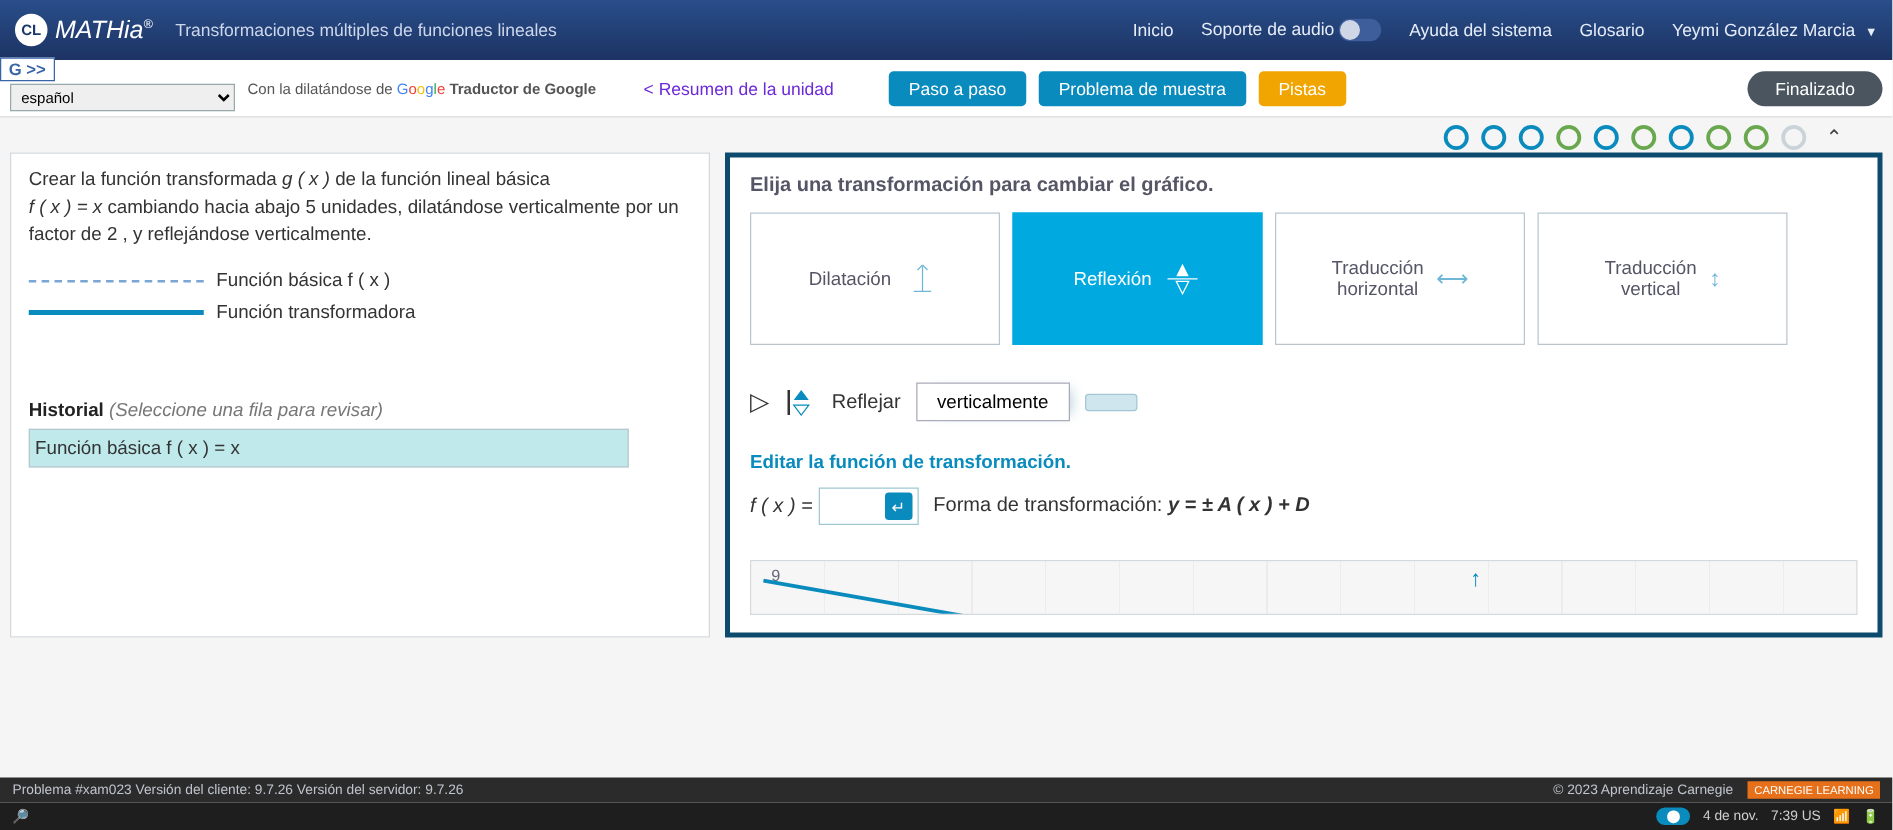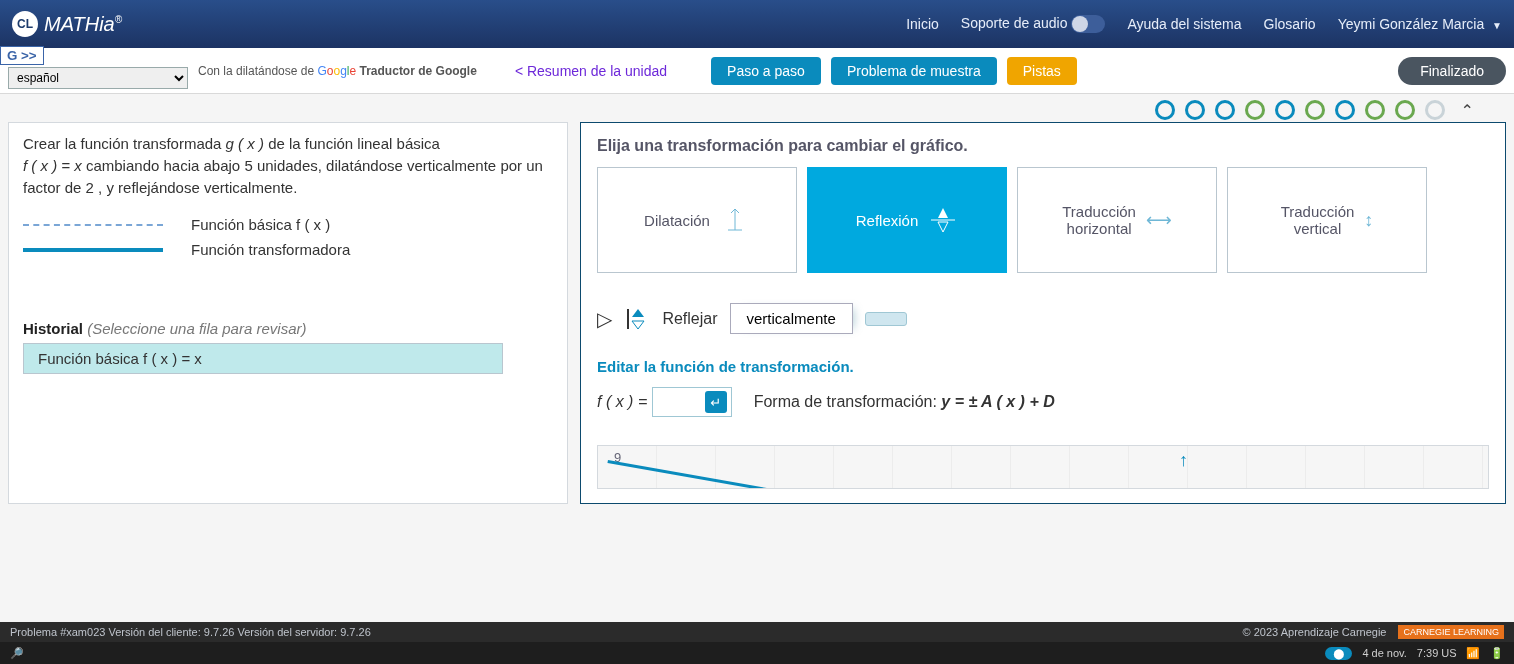--- a/index.html
+++ b/index.html
@@ -91,37 +91,37 @@
   .main {
     display:flex; gap:12px; padding: 0 8px 8px 8px;
   }
   .left {
     width: 560px; background:#fff; border:1px solid #d4d9de; padding:10px 14px;
     font-size:15px; color:#333;
   }
   .prompt { line-height:1.45; }
   .prompt .fn { font-style: italic; }
   .legend { margin-top:18px; font-size:15px; color:#333;}
-  .legend-row { display:flex; align-items:center; gap:28px; margin:8px 0;}
+  .legend-row { display:flex; align-items:center; gap:10px; margin:8px 0;}
   .dash-line {
     width: 140px; border-top:2px dashed #7aa6d6;
   }
   .solid-line {
     width: 140px; border-top:4px solid #0a8bbd;
   }
   .hist-title { margin-top:62px; font-size:15px;}
   .hist-title b{ color:#222;}
   .hist-title i{ color:#777;}
   .hist-box {
     margin-top:6px; border:1px solid #b9c6cf; background:#bfe9eb;
-    padding:6px 14px; font-size:15px; width:480px;
+    padding:6px 4px; font-size:15px; width:480px;
   }
 
   .right {
-    flex:1; background:#fff; border:1px solid #0c4a6e; padding:14px 16px;
+    flex:1; background:#fff; border:4px solid #0c4a6e; padding:14px 16px;
   }
   .right h3 {
     font-size:16px; color:#556; margin-bottom:12px; font-weight:bold;
   }
   .tiles {
     display:flex; gap:10px; margin-bottom:30px;
   }
   .tile {
     flex:1; height:106px; border:1px solid #b9c6cf; background:#fff;
     display:flex; align-items:center; justify-content:center; gap:10px;
@@ -139,21 +139,21 @@
   }
   .combo {
     border:1px solid #aab; padding:6px 16px; font-size:15px; background:#fff;
     box-shadow:7px 0 10px -6px rgba(160,195,205,.8);
   }
   .ghost-btn {
     border:1px solid #9fc7d4; background:#cfe6ef; color:#9fc7d4;
     padding:6px 20px; border-radius:3px;
   }
   .edit-title { color:#0a8bbd; font-weight:bold; font-size:15px; margin-top:10px;}
-  .edit-row { display:flex; align-items:center; gap:22px; margin-top:12px; font-size:16px; color:#333;}
+  .edit-row { display:flex; align-items:center; gap:12px; margin-top:12px; font-size:16px; color:#333;}
   .fx-input {
     width:80px; height:30px; border:1px solid #9fc7d4; padding:2px 4px; position:relative;
     display:inline-flex; align-items:center; justify-content:flex-end;
   }
   .cursor-icon {
     width:22px; height:22px; background:#0a8bbd; color:#fff; font-size:13px;
     display:flex;align-items:center;justify-content:center;border-radius:3px;
   }
   .form-label b{ font-style:italic;}
 
@@ -193,20 +193,21 @@
   svg { display:block; }
 </style>
 </head>
 <body>
 
 <div class="topbar">
   <div class="logo-circle">CL</div>
   <div class="brand">
     <span>MATHia</span><sup>®</sup>
   </div>
+  <div class="subtitle">Transformaciones múltiples de funciones lineales</div>
   <div class="nav-right">
     <span class="nav-link">Inicio</span>
     <span>
       <span class="nav-link">Soporte de audio</span>
       <span class="toggle"><span class="toggle-knob"></span></span>
     </span>
     <span class="nav-link">Ayuda del sistema</span>
     <span class="nav-link">Glosario</span>
     <span class="nav-link">
       <span>Yeymi González Marcia</span>

